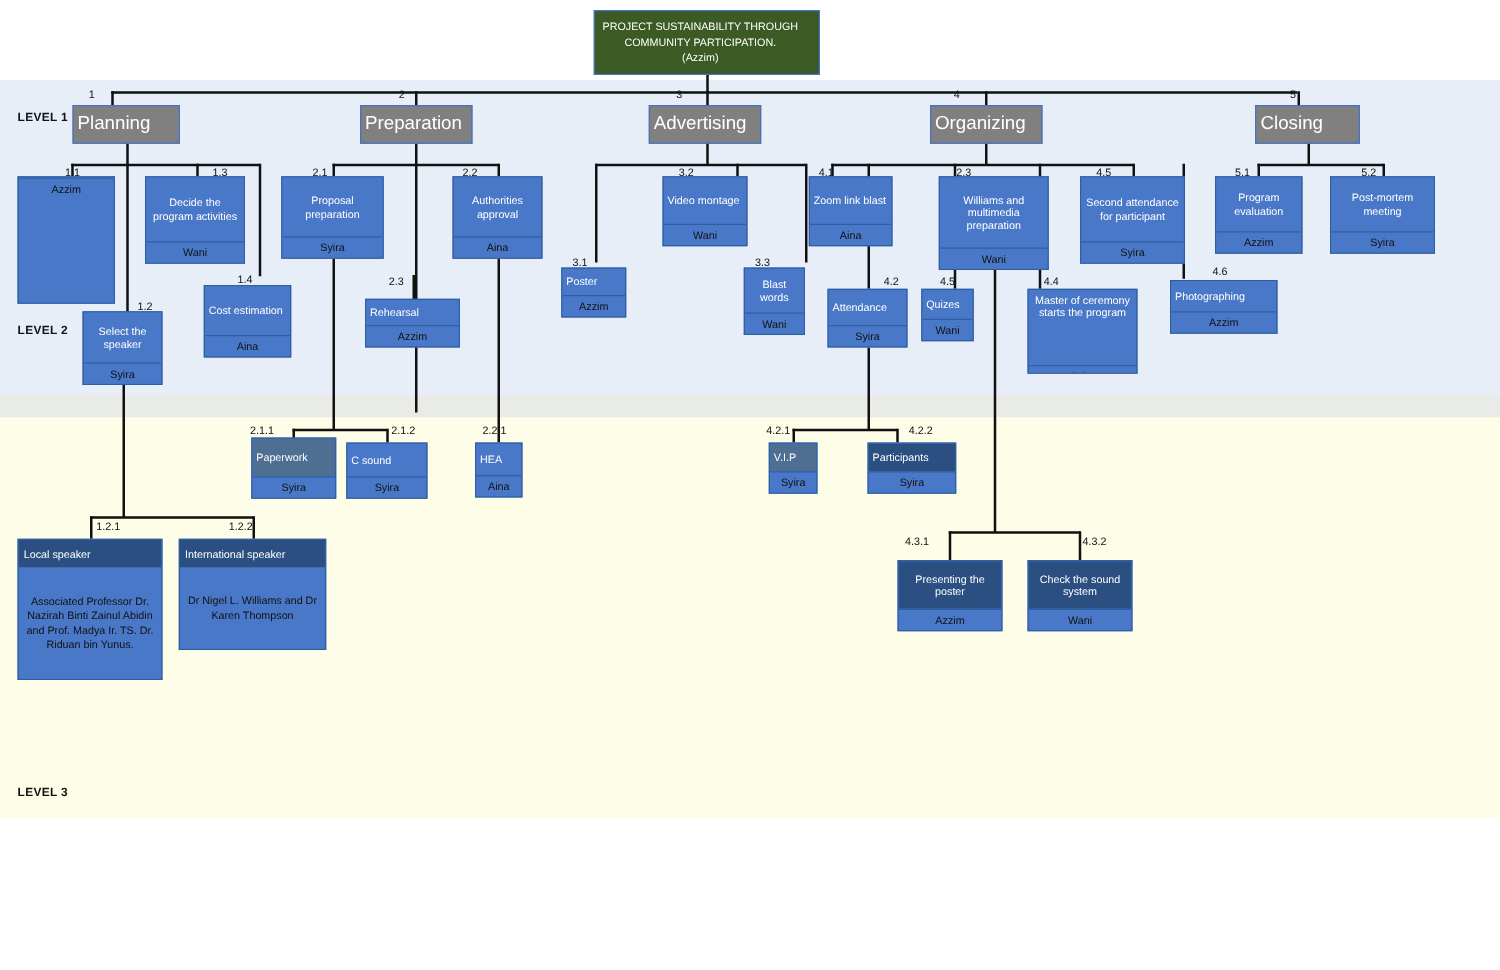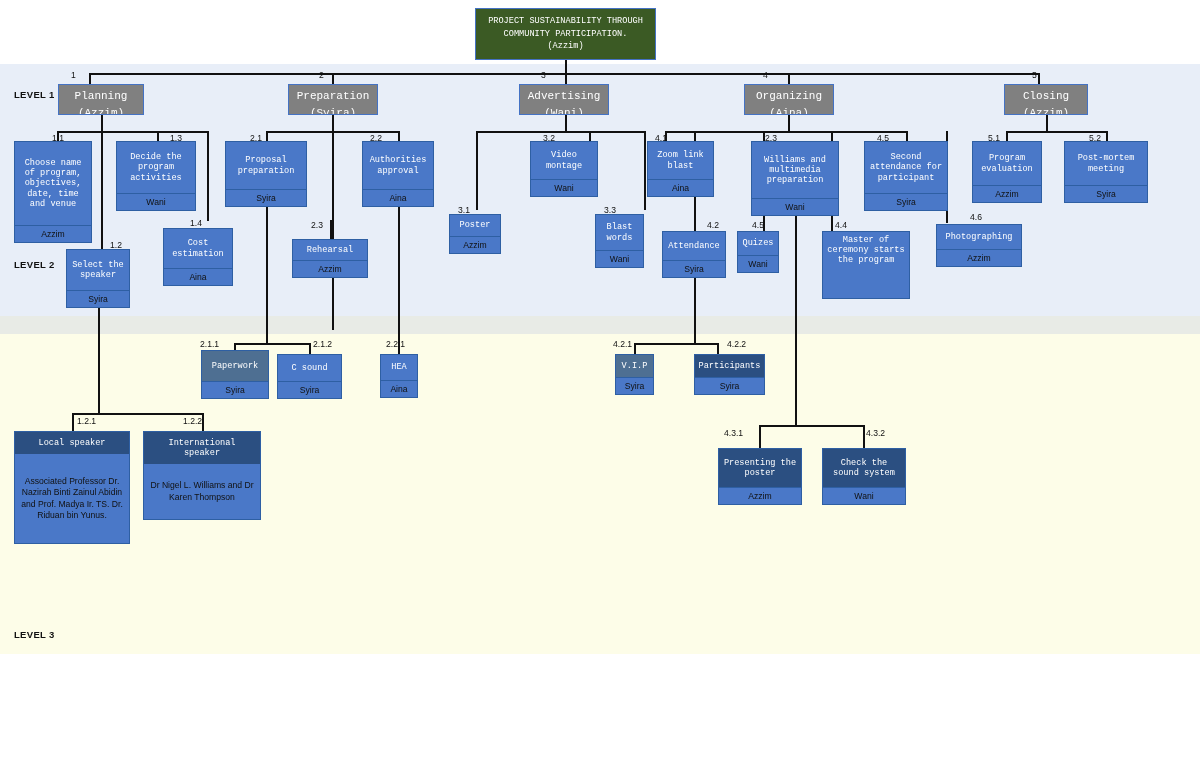--- a/index.html
+++ b/index.html
@@ -15,32 +15,32 @@
   .level-label{position:absolute;font-size:9.5px;font-weight:bold;color:#111;letter-spacing:.3px;}
 
   
   .ln{position:absolute;background:#111;}
   .lnv{width:2px;}
   .lnh{height:2px;}
 
   
   .box{position:absolute;box-sizing:border-box;border:1px solid #2e5fa3;
        display:flex;flex-direction:column;overflow:hidden;}
-  .box .hd{flex:1 1 auto;display:flex;align-items:center;justify-content:center;
-           text-align:center;padding:3px 3px;line-height:1.18;font-family:Liberation Mono, monospace;}
+  .box .hd{flex:1 1 auto;display:flex;align-items:center;
+           text-align:center;padding:3px 3px;line-height:1.18;}
   .box .ft{flex:0 0 auto;display:flex;align-items:center;justify-content:center;
            text-align:center;padding:3px 2px;border-top:1px solid #2e5fa3;}
 
   
   .root{background:#3b5a24;border:1px solid #4472c4;}
   .root .hd{color:#ffffff;font-size:8.6px;line-height:1.45;padding:4px 6px;}
 
   
   .lvl1{background:#808080;border:1px solid #4472c4;}
-  .lvl1 .hd{color:#ffffff;font-size:11px;line-height:1.5;}
+  .lvl1 .hd{color:#ffffff;font-size:15px;line-height:1.5;}
 
   
   .task{background:#4a78c8;}
   .task .hd{color:#ffffff;font-size:8.6px;background:#4a78c8;}
   .task .ft{color:#111111;font-size:8.6px;background:#4a78c8;}
 
   
   .muted .hd{background:#4e6f92;}
   
   .deep .hd{background:#2b4f81;}
@@ -170,21 +170,20 @@
   <div class="tag" style="left:1032px;top:70px;">5</div>
   <div class="box lvl1" style="left:1004px;top:84px;width:84px;height:31px;">
     <div class="hd">
       <span><span>Closing</span><br>
       <span>(Azzim)</span></span>
     </div>
   </div>
 
   <div class="tag" style="left:52px;top:133px;">1.1</div>
   <div class="box task" style="left:14px;top:141px;width:78px;height:102px;">
-    <div class="hd">Choose name of program, objectives, date, time and venue</div>
     <div class="ft">Azzim</div>
   </div>
 
   <div class="tag" style="left:110px;top:240px;">1.2</div>
   <div class="box task" style="left:66px;top:249px;width:64px;height:59px;">
     <div class="hd">Select the speaker</div>
     <div class="ft">Syira</div>
   </div>
 
   <div class="tag" style="left:170px;top:133px;">1.3</div>

